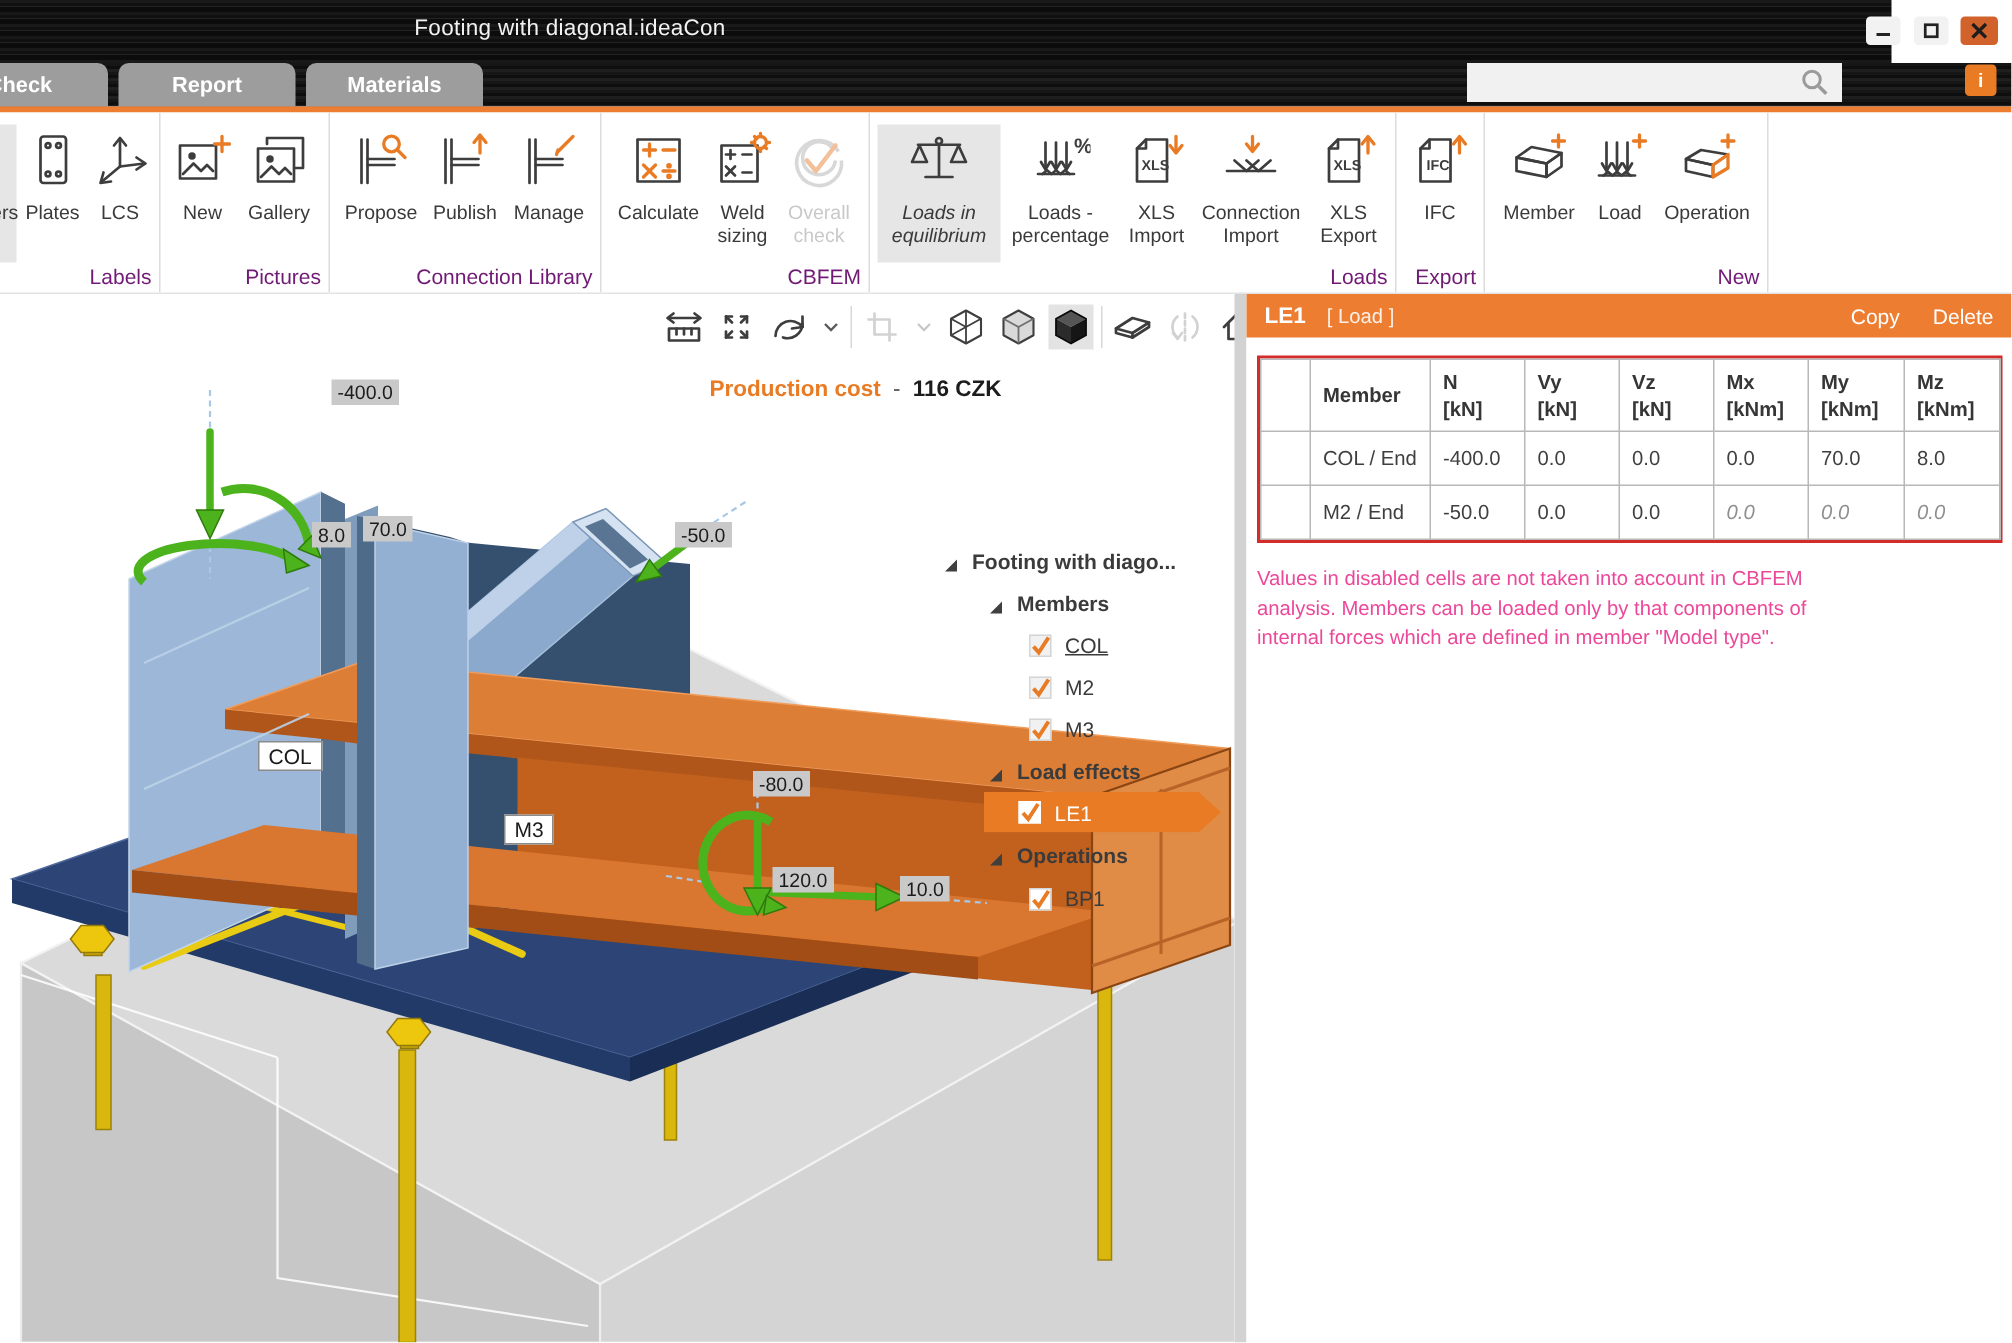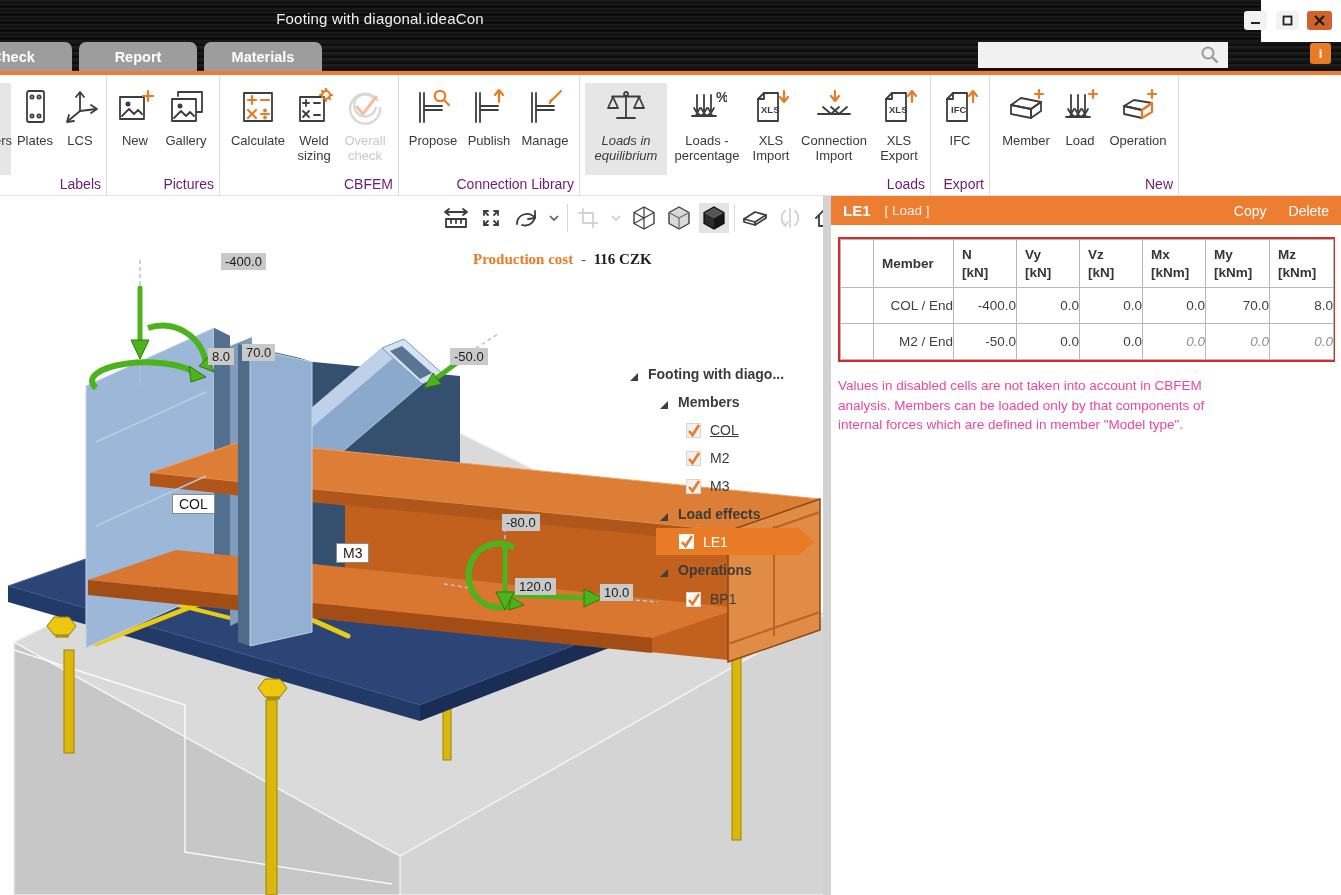--- a/index.html
+++ b/index.html
@@ -43,21 +43,21 @@
   .dis-c { stroke:#d2d2d2; }
   .icon-txt { font-family:"Liberation Sans",sans-serif; font-weight:bold; fill:#3d3d3d; }
 
   
   .viewport { position:absolute; left:0; top:196px; width:823px; height:699px; background:#fff; overflow:hidden; }
   .scene { position:absolute; left:0; top:0; }
   .vtoolbar { position:absolute; left:441px; top:6px; height:32px; display:flex; align-items:center; gap:5px; z-index:3; }
   .vtb { width:30px; height:30px; display:flex; align-items:center; justify-content:center; }
   .vtb.sel { background:#e3e3e3; }
   .vtb-div { width:1px; height:28px; background:#d8d8d8; }
-  .cost { position:absolute; left:473px; top:55px; z-index:3; font-size:15px; font-weight:bold;font-family:Liberation Serif, serif; }
+  .cost { position:absolute; left:473px; top:55px; z-index:3; font-size:15px; font-weight:bold; }
   .cost .c1 { color:#e87b24; } .cost .csep { color:#555; font-weight:normal; padding:0 4px;} .cost .c2 { color:#1c1c1c; }
   .vlabel { position:absolute; z-index:3; background:#c9c9c9; color:#1b1b1b; font-size:13px; padding:1px 4px; white-space:nowrap; }
   .vlabel.white { background:#fff; border:1px solid #8a8a8a; font-size:14px; padding:1px 6px; }
 
   
   .tree { position:absolute; left:622px; top:164px; width:198px; z-index:4; font-size:14px; color:#3b3b3b; }
   .trow { display:flex; align-items:center; height:28px;text-align:right; }
   .trow .tri { width:11px; height:11px; margin-right:9px; flex:0 0 auto; }
   .trow.hdr { font-weight:bold; }
   .cb { width:15px; height:15px; background:#f1f1f1; border:1px solid #d5d5d5; margin-right:9px; display:flex; align-items:center; justify-content:center; flex:0 0 auto; }
@@ -76,21 +76,21 @@
   .phead .pid { font-weight:bold; font-size:15px; }
   .phead .ptype { margin-left:14px; font-size:13.5px; color:rgba(255,255,255,.88); }
   .phead .sp { flex:1; }
   .phead .pbtn { font-weight:normal; font-size:14px; margin-left:22px; }
   .twrap { margin:12px 0 0 7px; width:497px; border:2px solid #d42b2b; }
   table { border-collapse:collapse; table-layout:fixed; width:493px; font-size:13.5px; color:#3f3f3f; }
   col.c0{width:33px;} col.c1{width:80px;} col.c2,col.c3,col.c4,col.c5{width:63px;} col.c6,col.c7{width:64px;}
   th,td { border:1px solid #b8b8b8; text-align:left; padding:0 0 0 8px; font-weight:normal; overflow:hidden; white-space:nowrap; }
   thead th { height:48px; font-weight:bold; color:#363636; vertical-align:middle; }
   thead th div { line-height:1.3; }
-  tbody td { height:36px;text-align:right; }
+  tbody td { height:36px; }
   tr.sel td { background:#e2e2e2; }
   td.dis { font-style:italic; color:#8f8f8f; }
   td.focus { outline:2px solid #e87b22; outline-offset:-2px; }
   td.arrowcol { padding-left:6px; }
   .note { margin:14px 0 0 7px; width:374px; font-size:13.5px; color:#ec4899; line-height:1.45; }
 </style>
 </head>
 <body>
 
 <div id="app">
@@ -206,20 +206,71 @@
                 </g>
               </svg></span>
           <div class="rlabel">Gallery</div>
         </div>
       </div>
       <div class="rgroup-label">Pictures</div>
     </div>
 
     <div class="rgroup">
       <div class="rgroup-items">
+        <div class="ritem" style="width:58px;">
+          <span><svg width="40" height="40">
+                <g class="ic" stroke-width="1.6">
+                  <line x1="7" y1="6" x2="7" y2="35"></line>
+                  <line x1="11" y1="6" x2="11" y2="35"></line>
+                  <line x1="11" y1="19" x2="29" y2="19"></line>
+                  <line x1="11" y1="23" x2="29" y2="23"></line>
+                </g>
+                <g class="oc" stroke-width="2">
+                  <circle cx="27" cy="9" r="5.2"></circle>
+                  <line x1="31" y1="13" x2="36" y2="18"></line>
+                </g>
+              </svg></span>
+          <div class="rlabel">Propose</div>
+        </div>
+        <div class="ritem" style="width:54px;">
+          <span><svg width="40" height="40">
+                <g class="ic" stroke-width="1.6">
+                  <line x1="7" y1="6" x2="7" y2="35"></line>
+                  <line x1="11" y1="6" x2="11" y2="35"></line>
+                  <line x1="11" y1="19" x2="29" y2="19"></line>
+                  <line x1="11" y1="23" x2="29" y2="23"></line>
+                </g>
+                <g class="oc">
+                  <line x1="30" y1="15" x2="30" y2="4"></line>
+                  <polyline points="26,8 30,3 34,8"></polyline>
+                </g>
+              </svg></span>
+          <div class="rlabel">Publish</div>
+        </div>
+        <div class="ritem" style="width:58px;">
+          <span><svg width="40" height="40">
+                <g class="ic" stroke-width="1.6">
+                  <line x1="7" y1="6" x2="7" y2="35"></line>
+                  <line x1="11" y1="6" x2="11" y2="35"></line>
+                  <line x1="11" y1="19" x2="29" y2="19"></line>
+                  <line x1="11" y1="23" x2="29" y2="23"></line>
+                </g>
+                <g class="oc" stroke-width="2.6">
+                  <line x1="26" y1="14" x2="36" y2="4"></line>
+                  <line x1="25" y1="16" x2="26" y2="13"></line>
+                </g>
+              </svg></span>
+          <div class="rlabel">Manage</div>
+        </div>
+      </div>
+      <div class="rgroup-label">Connection Library</div>
+    </div>
+
+    <div class="rgroup">
+      <div class="rgroup-items">
         <div class="ritem" style="width:66px;">
           <span><svg width="40" height="40">
                 <rect class="ic" x="6" y="6" width="28" height="28"></rect>
                 <g class="oc">
                   <line x1="10" y1="13" x2="18" y2="13"></line>
                   <line x1="14" y1="9" x2="14" y2="17"></line>
                   <line x1="23" y1="13" x2="31" y2="13"></line>
                   <line x1="10" y1="23" x2="18" y2="31"></line>
                   <line x1="18" y1="23" x2="10" y2="31"></line>
                   <line x1="23" y1="27" x2="31" y2="27"></line>
@@ -257,71 +308,20 @@
                 <g fill="none" stroke="#d8d8d8" stroke-width="2.4">
                   <path d="M33,14 A15 15 0 1 0 35,20"></path>
                   <path d="M29,12 A11 11 0 1 0 31,20"></path>
                 </g>
                 <polyline points="12,20 18,27 31,10" fill="none" stroke="#f2c09b" stroke-width="3" stroke-linecap="round" stroke-linejoin="round"></polyline>
               </svg></span>
           <div class="rlabel">Overall check</div>
         </div>
       </div>
       <div class="rgroup-label">CBFEM</div>
-    </div>
-
-    <div class="rgroup">
-      <div class="rgroup-items">
-        <div class="ritem" style="width:58px;">
-          <span><svg width="40" height="40">
-                <g class="ic" stroke-width="1.6">
-                  <line x1="7" y1="6" x2="7" y2="35"></line>
-                  <line x1="11" y1="6" x2="11" y2="35"></line>
-                  <line x1="11" y1="19" x2="29" y2="19"></line>
-                  <line x1="11" y1="23" x2="29" y2="23"></line>
-                </g>
-                <g class="oc" stroke-width="2">
-                  <circle cx="27" cy="9" r="5.2"></circle>
-                  <line x1="31" y1="13" x2="36" y2="18"></line>
-                </g>
-              </svg></span>
-          <div class="rlabel">Propose</div>
-        </div>
-        <div class="ritem" style="width:54px;">
-          <span><svg width="40" height="40">
-                <g class="ic" stroke-width="1.6">
-                  <line x1="7" y1="6" x2="7" y2="35"></line>
-                  <line x1="11" y1="6" x2="11" y2="35"></line>
-                  <line x1="11" y1="19" x2="29" y2="19"></line>
-                  <line x1="11" y1="23" x2="29" y2="23"></line>
-                </g>
-                <g class="oc">
-                  <line x1="30" y1="15" x2="30" y2="4"></line>
-                  <polyline points="26,8 30,3 34,8"></polyline>
-                </g>
-              </svg></span>
-          <div class="rlabel">Publish</div>
-        </div>
-        <div class="ritem" style="width:58px;">
-          <span><svg width="40" height="40">
-                <g class="ic" stroke-width="1.6">
-                  <line x1="7" y1="6" x2="7" y2="35"></line>
-                  <line x1="11" y1="6" x2="11" y2="35"></line>
-                  <line x1="11" y1="19" x2="29" y2="19"></line>
-                  <line x1="11" y1="23" x2="29" y2="23"></line>
-                </g>
-                <g class="oc" stroke-width="2.6">
-                  <line x1="26" y1="14" x2="36" y2="4"></line>
-                  <line x1="25" y1="16" x2="26" y2="13"></line>
-                </g>
-              </svg></span>
-          <div class="rlabel">Manage</div>
-        </div>
-      </div>
-      <div class="rgroup-label">Connection Library</div>
     </div>
 
     <div class="rgroup">
       <div class="rgroup-items">
         <div class="ritem selected" style="width:82px;font-style:italic;">
           <span><svg width="40" height="40">
                 <g class="ic" stroke-width="1.7">
                   <circle cx="20" cy="7" r="2"></circle>
                   <line x1="6" y1="9.5" x2="34" y2="9.5"></line>
                   <polygon points="7,10 2,21 12,21" fill="none"></polygon>

